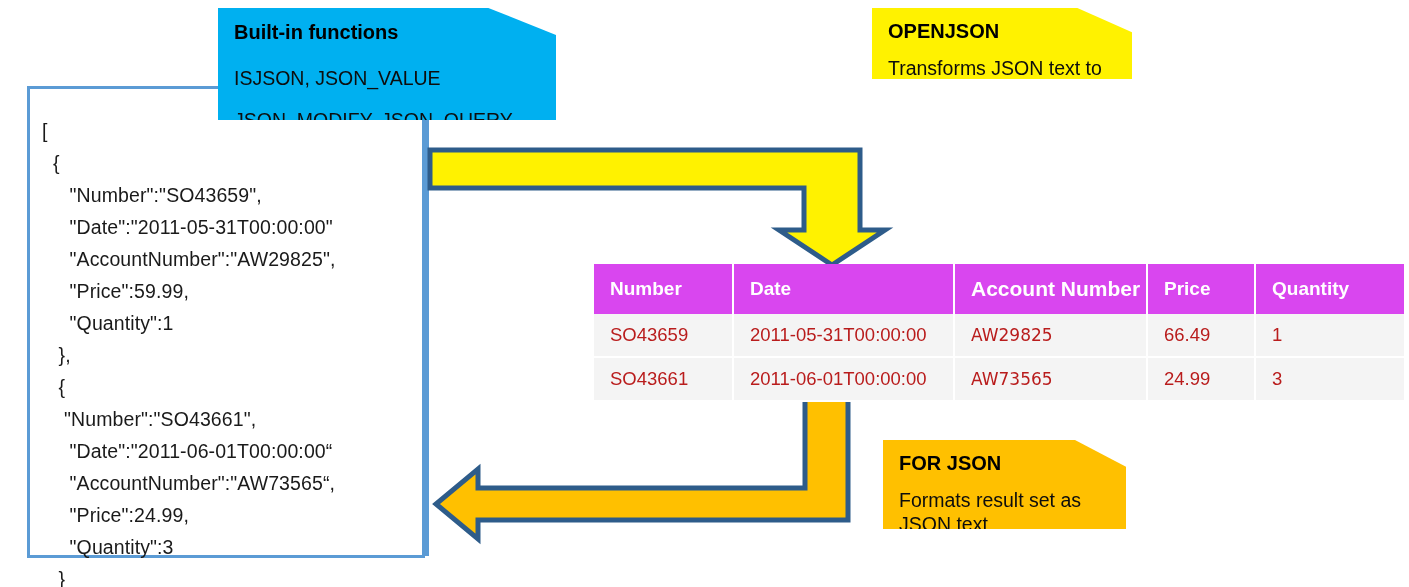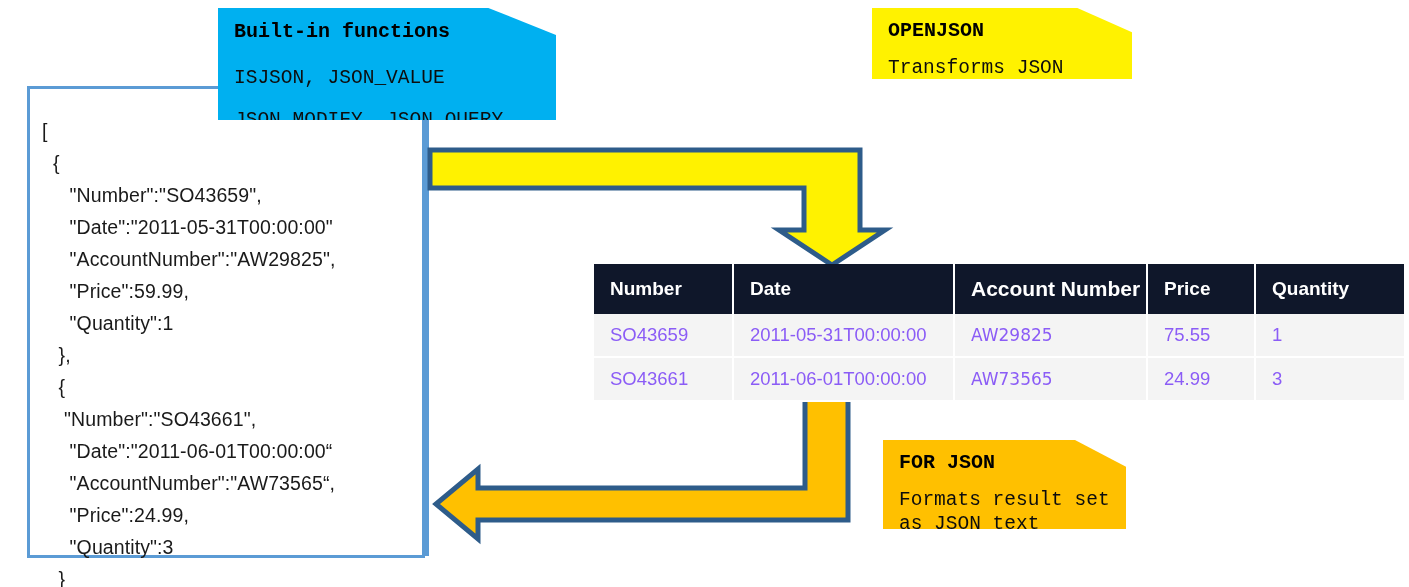--- a/index.html
+++ b/index.html
@@ -39,21 +39,20 @@
     color: #1a1a1a;
     white-space: pre;
     letter-spacing: 0.1px;
   }
 
   
   .callout {
     position: absolute;
     box-sizing: border-box;
     padding: 10px 14px 10px 16px;
-    font-family: Liberation Mono, monospace;
   }
   .callout .cg-title {
     display: block;
     font-weight: bold;
     font-size: 20px;
     color: #000000;
     line-height: 26px;
   }
   .callout .cg-body {
     display: block;
@@ -116,35 +115,35 @@
   
   #result-table {
     position: absolute;
     left: 594px;
     top: 264px;
     width: 810px;
     border-collapse: collapse;
     table-layout: fixed;
   }
   #result-table th {
-    background: #0f172a;
+    background: #d946ef;
     color: #ffffff;
     font-weight: bold;
     font-size: 19px;
     text-align: left;
     padding: 13px 0 13px 16px;
     border-right: 2px solid #ffffff;
     height: 24px;
     vertical-align: middle;
   }
   #result-table th:last-child { border-right: none; }
   #result-table th.small { font-size: 21px; }
   #result-table td {
     background: #F4F4F4;
-    color: #8b5cf6;
+    color: #b91c1c;
     font-size: 18.5px;
     text-align: left;
     padding: 10px 0 10px 16px;
     border-right: 2px solid #ffffff;
     border-bottom: 2px solid #ffffff;
     height: 22px;
     vertical-align: middle;
   }
   #result-table td:last-child { border-right: none; }
   #result-table td.acct {
@@ -217,21 +216,21 @@
         <th class="small">Account Number</th>
         <th>Price</th>
         <th>Quantity</th>
       </tr>
     </thead>
     <tbody>
       <tr>
         <td>SO43659</td>
         <td>2011-05-31T00:00:00</td>
         <td class="acct">AW29825</td>
-        <td>75.55</td>
+        <td>66.49</td>
         <td>1</td>
       </tr>
       <tr>
         <td>SO43661</td>
         <td>2011-06-01T00:00:00</td>
         <td class="acct">AW73565</td>
         <td>24.99</td>
         <td>3</td>
       </tr>
     </tbody>

